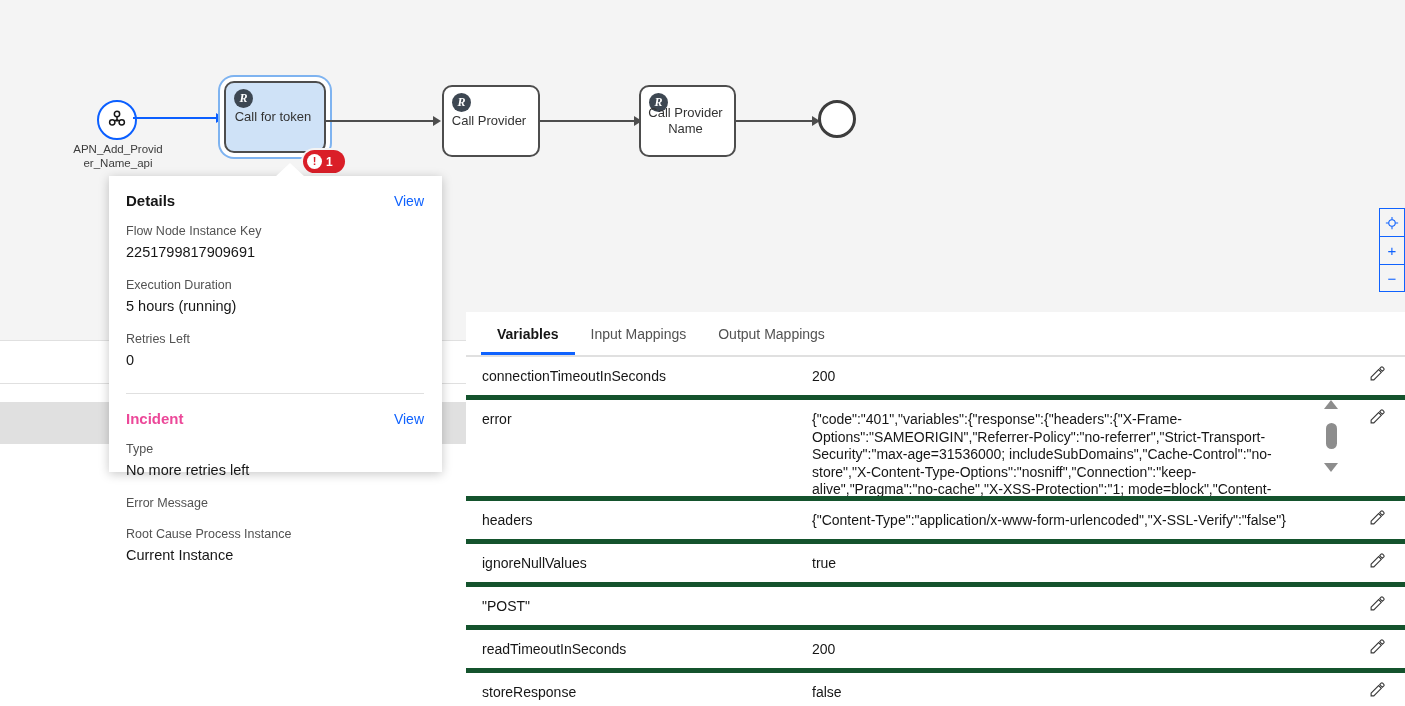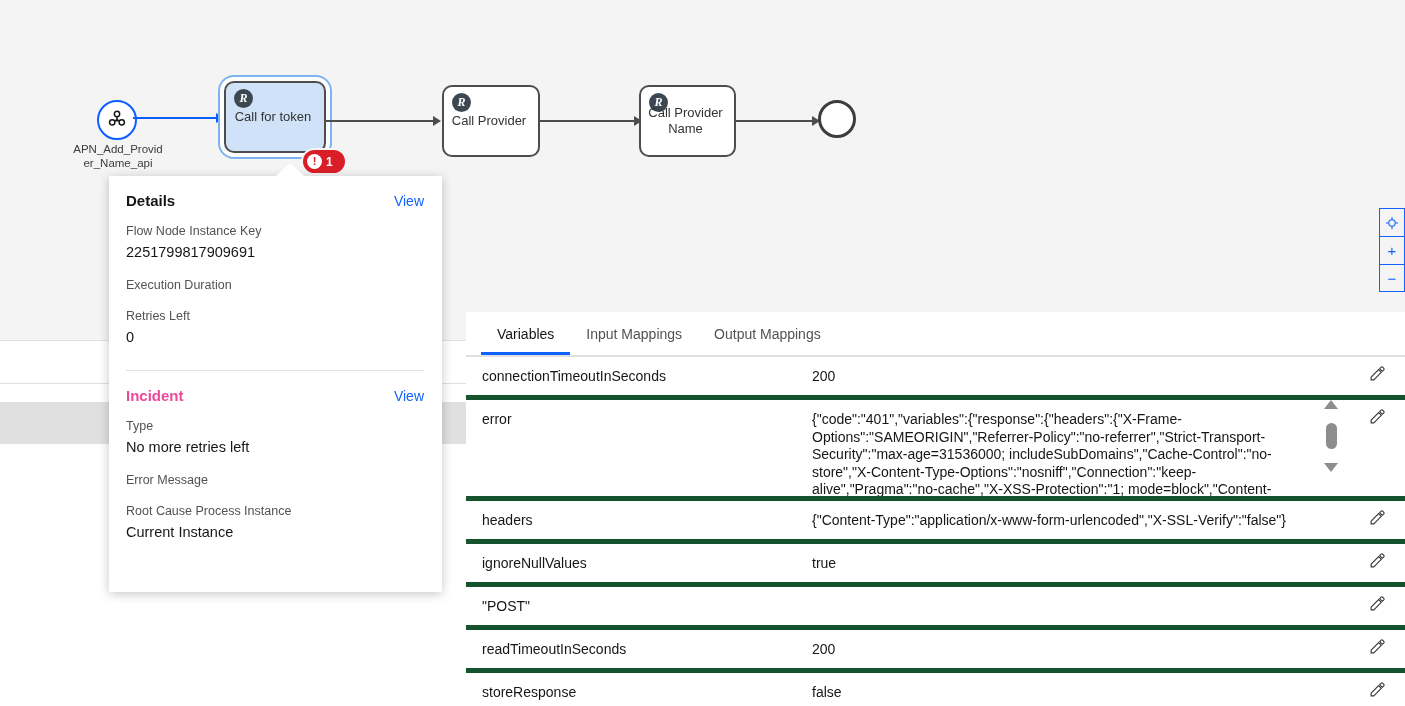--- a/index.html
+++ b/index.html
@@ -112,21 +112,21 @@
     position:absolute;left:466px;top:312px;width:939px;height:394px;background:#ffffff;
   }
   .tabs{
     height:44px;display:flex;align-items:flex-end;
     border-bottom:1px solid #e0e0e0;padding-left:15px;box-sizing:border-box;
   }
   .tab{
     padding:0 16px;height:42px;line-height:42px;font-size:14px;color:#525252;
     box-sizing:border-box;cursor:pointer;
   }
-  .tab.active{color:#161616;font-weight:normal;border-bottom:3px solid #0f62fe;}
+  .tab.active{color:#161616;font-weight:bold;border-bottom:3px solid #0f62fe;}
 
   .var-table{position:absolute;left:0;top:44px;right:0;}
   .var-row{
     display:flex;align-items:flex-start;
     border-top:5px solid #14532d;
     min-height:38px;box-sizing:border-box;
     padding-left:16px;
   }
   .var-row:first-child{border-top:1px solid #e0e0e0;}
   .var-name{width:330px;flex:0 0 330px;font-size:14px;color:#161616;padding:11px 0 11px 0;}
@@ -151,21 +151,21 @@
   .var-footer{
     display:flex;align-items:center;gap:34px;
     border-top:1px solid #e0e0e0;height:40px;padding-left:16px;box-sizing:border-box;
   }
   .link-action{
     display:flex;align-items:center;gap:7px;color:#0f62fe;font-size:14px;cursor:pointer;
   }
 
   
   .popover{
-    position:absolute;left:109px;top:176px;width:333px;height:416px;
+    position:absolute;left:109px;top:176px;width:333px;height:296px;
     background:#ffffff;
     box-shadow:0 2px 10px rgba(0,0,0,0.22);
     box-sizing:border-box;
     z-index:50;
   }
   .pop-arrow{
     position:absolute;left:166px;top:-13px;width:0;height:0;
     border-left:15px solid transparent;border-right:15px solid transparent;
     border-bottom:14px solid #ffffff;
   }
@@ -376,20 +376,21 @@
         <div class="pop-title">Details</div>
         <div class="pop-view">View</div>
       </div>
 
       <div class="pop-field">
         <div class="pop-label">Flow Node Instance Key</div>
         <div class="pop-val">2251799817909691</div>
       </div>
       <div class="pop-field">
         <div class="pop-label">Execution Duration</div>
+        <div class="pop-val">5 hours (running)</div>
       </div>
       <div class="pop-field">
         <div class="pop-label">Retries Left</div>
         <div class="pop-val">0</div>
       </div>
 
       <div class="pop-divider"></div>
 
       <div class="pop-head" style="margin-top:16px;">
         <div class="pop-title incident">Incident</div>

